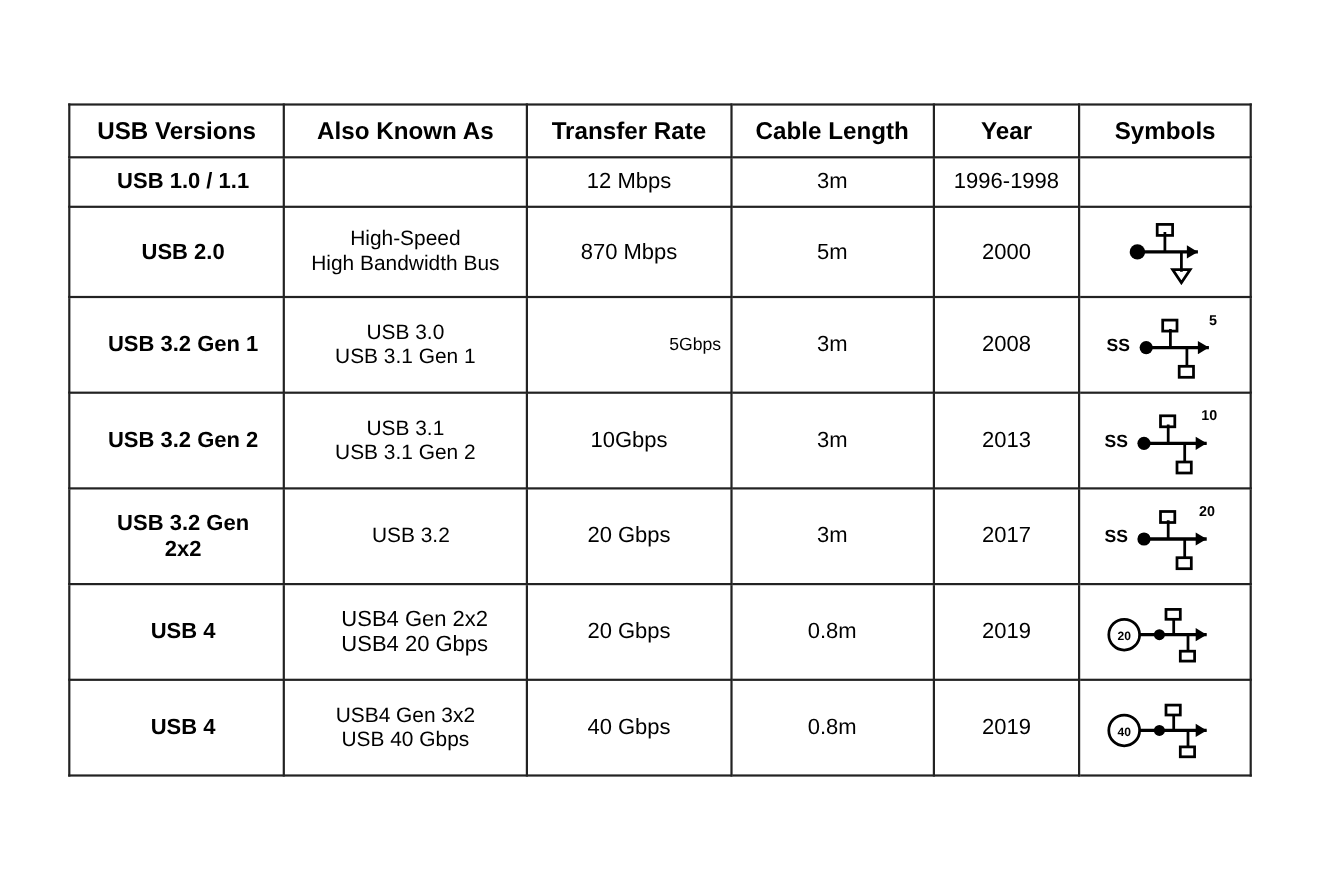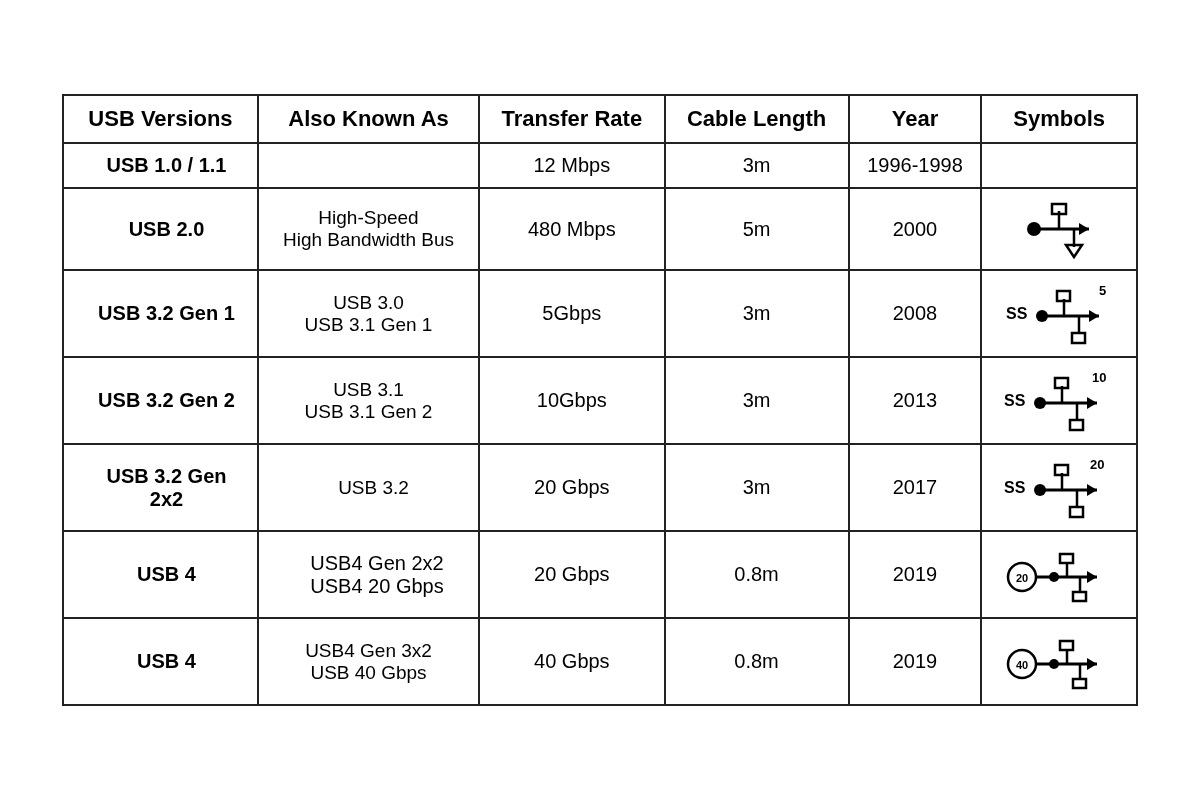--- a/index.html
+++ b/index.html
@@ -68,21 +68,21 @@
         <td style="white-space: pre-line; font-size: 19px;"></td>
         <td style="font-size: 20px; margin-left: 36px;">12 Mbps</td>
         <td style="font-size: 20px;">3m</td>
         <td style="font-size: 20px;">1996-1998</td>
         <td class="symbol-cell"></td>
       </tr>
       <tr>
         <td style="white-space: pre-line; font-weight: bold; font-size: 20px;">USB 2.0</td>
         <td style="white-space: pre-line; font-size: 19px;">High-Speed
 High Bandwidth Bus</td>
-        <td style="font-size: 20px;">480 Mbps</td>
+        <td style="font-size: 20px;">870 Mbps</td>
         <td style="font-size: 20px;">5m</td>
         <td style="font-size: 20px;">2000</td>
         <td class="symbol-cell">
           <svg class="symbol-svg" width="90" height="60" viewBox="0 0 90 60">
 
       <line x1="20" y1="30" x2="75" y2="30" stroke="black" stroke-width="3"></line>
 
       <polygon points="75,30 65,24 65,36" fill="black"></polygon>
 
       <circle cx="20" cy="30" r="7" fill="black"></circle>
@@ -92,21 +92,21 @@
 
       <line x1="60" y1="30" x2="60" y2="48" stroke="black" stroke-width="2.5"></line>
       <polygon points="60,58 52,46 68,46" fill="none" stroke="black" stroke-width="2.5"></polygon>
     </svg>
         </td>
       </tr>
       <tr>
         <td style="white-space: pre-line; font-weight: bold; font-size: 20px;">USB 3.2 Gen 1</td>
         <td style="white-space: pre-line; font-size: 19px;">USB 3.0
 USB 3.1 Gen 1</td>
-        <td style="font-size: 20px;">5Gbps</td>
+        <td style="font-size: 16px; text-align: right;">5Gbps</td>
         <td style="font-size: 20px;">3m</td>
         <td style="font-size: 20px;">2008</td>
         <td class="symbol-cell">
           <svg class="symbol-svg" width="110" height="65" viewBox="0 0 110 65">
 
       <text x="2" y="38" font-size="16" font-weight="bold" font-family="Arial">SS</text>
 
       <line x1="38" y1="35" x2="95" y2="35" stroke="black" stroke-width="3"></line>
 
       <polygon points="95,35 85,29 85,41" fill="black"></polygon>

